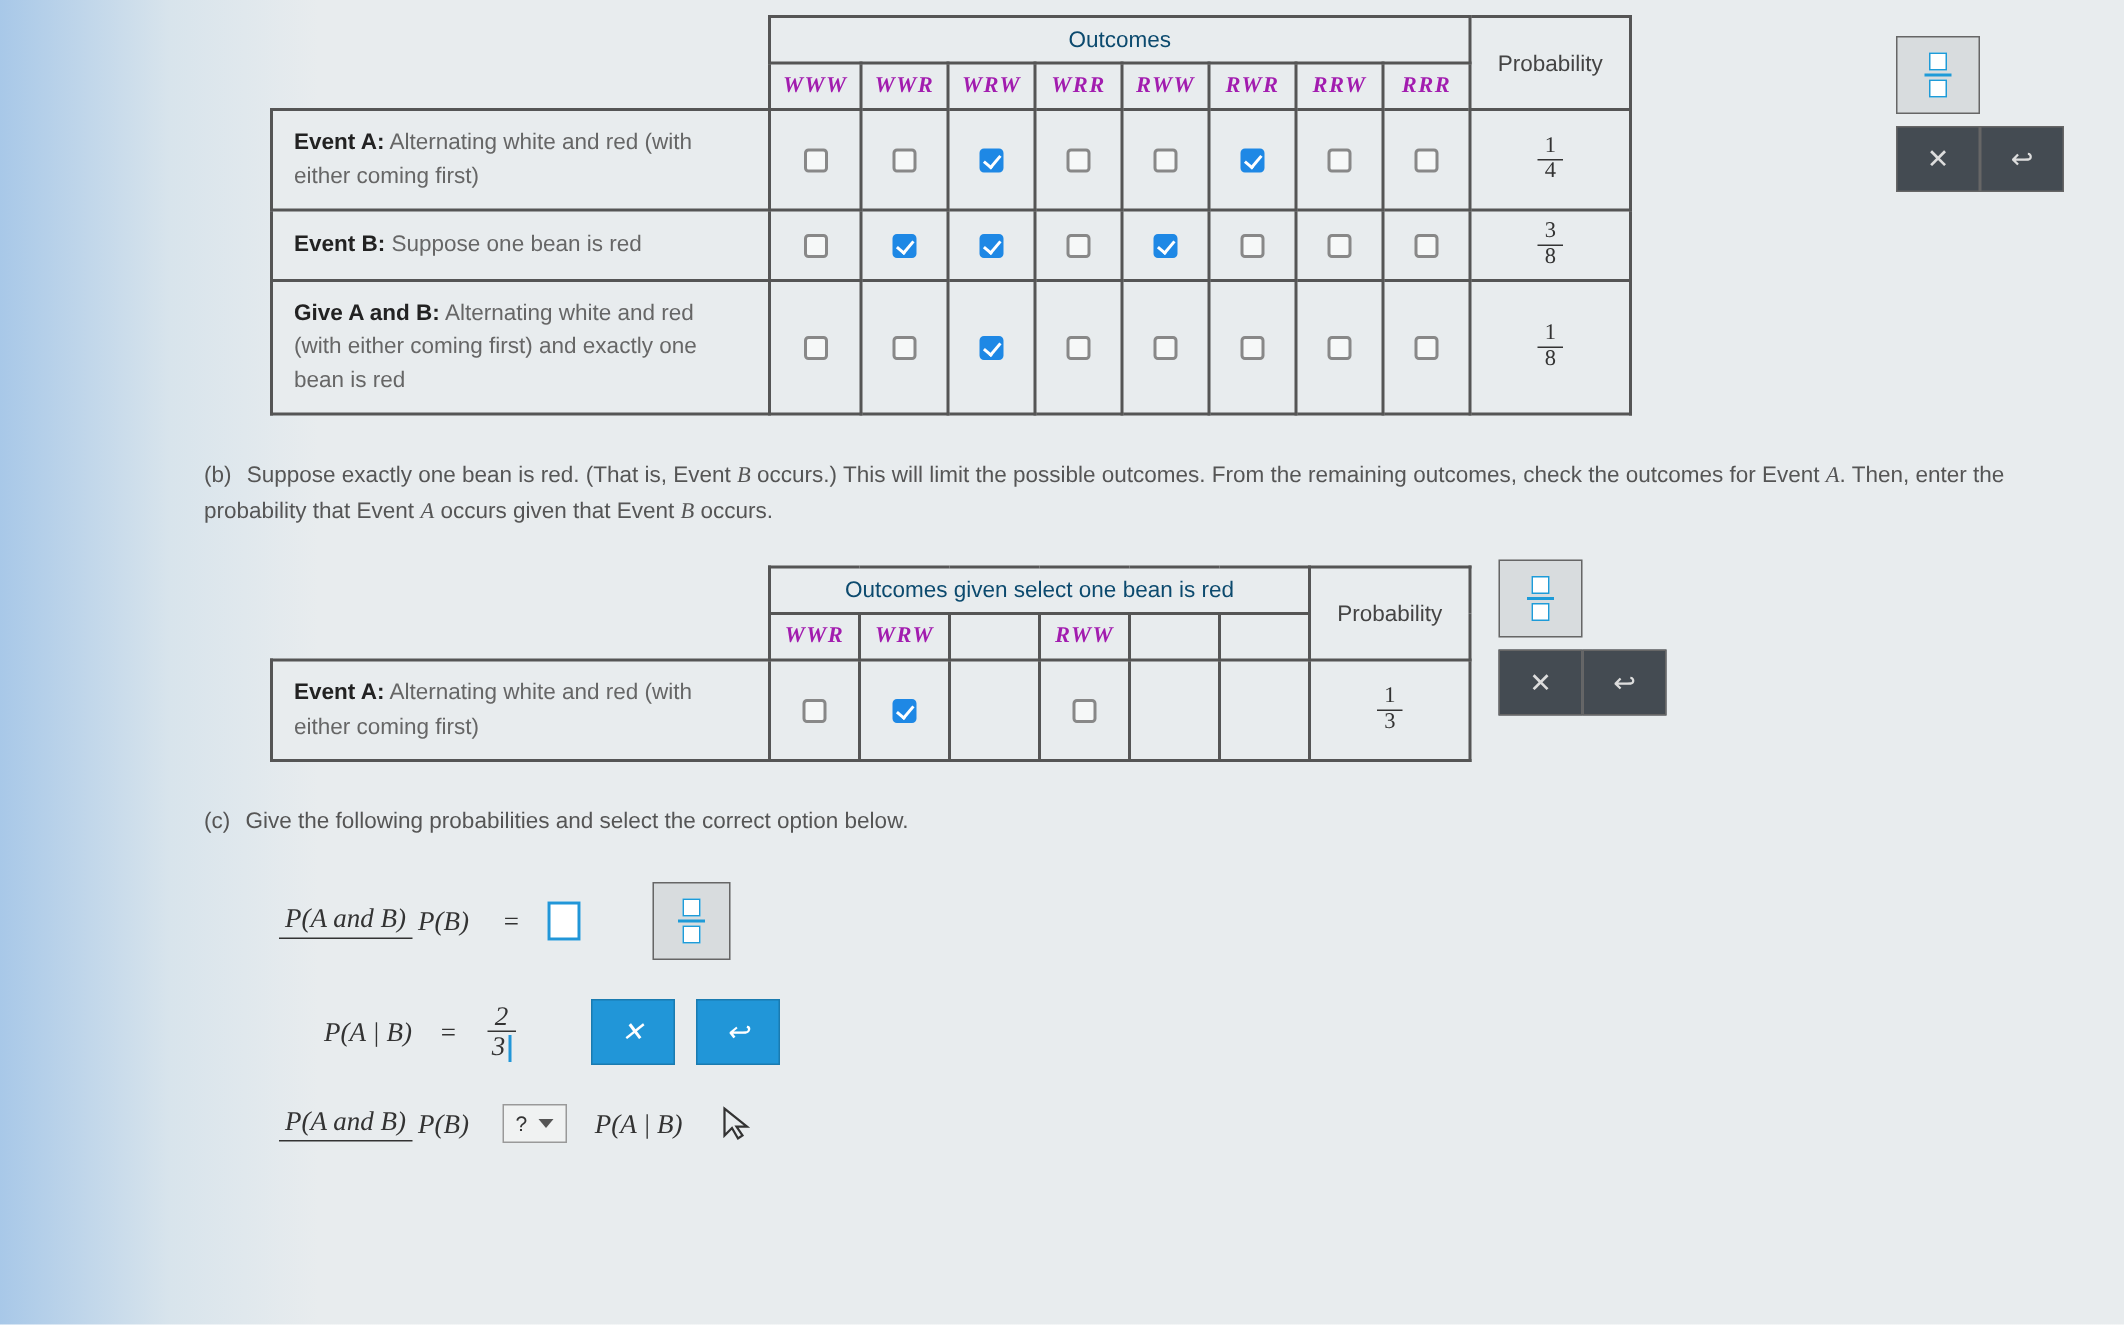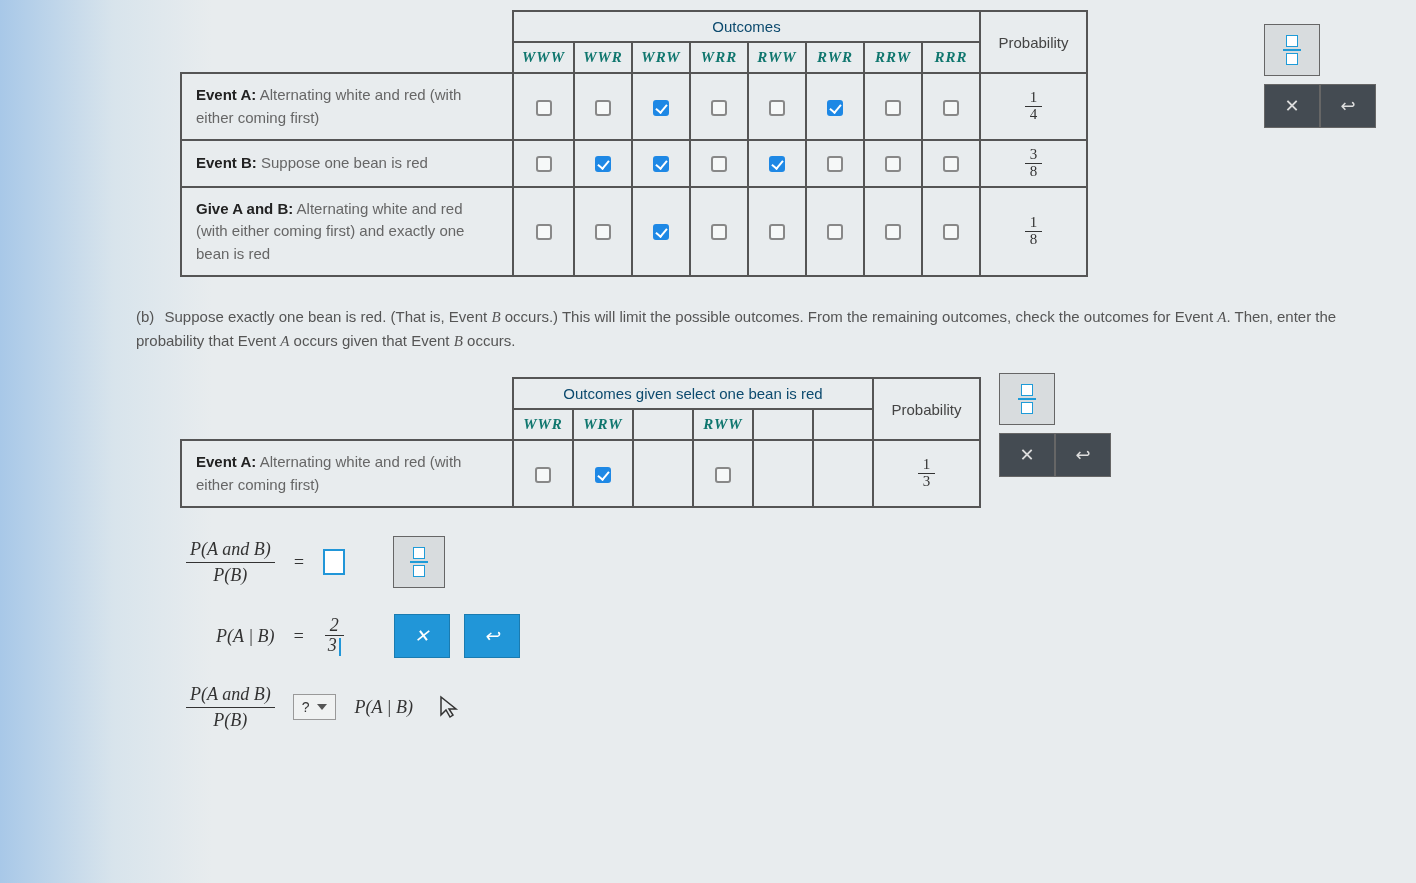--- a/index.html
+++ b/index.html
@@ -35,21 +35,21 @@
     padding: 10px 14px;
     line-height: 1.5;
   }
   .event-label { color: #222; font-weight: 600; }
   .event-desc { color: #666; }
   .outcome-head {
     font-family: Georgia, 'Times New Roman', serif;
     font-style: italic;
     font-weight: bold;
     letter-spacing: 1px;
-    color: #0f766e;
+    color: #a21caf;
     width: 58px;
   }
   .prob-head {
     color: #444;
     font-weight: normal;
     width: 107px;
   }
   .group-head {
     color: #0c4a6e;
     font-weight: normal;
@@ -106,21 +106,21 @@
     display:flex; flex-direction:column; gap:8px;
   }
   .para { margin: 28px 0 14px 36px; color:#555; line-height:1.6; }
   .part-label { color:#555; margin-right:6px; }
   .section-c { margin-left: 36px; margin-top: 28px; }
   .eq-row { display:flex; align-items:center; gap:18px; margin: 20px 0 26px 50px; font-family: Georgia, serif; font-style: italic; font-size: 18px; color:#333; }
   .input-box { width:22px; height:26px; border:2px solid #2196d8; background:#fff; display:inline-block; vertical-align:middle; }
   .select-box { border:1px solid #999; background:#f0f2f2; padding:4px 8px; font-family: Arial; font-style:normal; font-size:14px; display:inline-flex; align-items:center; gap:8px; }
   .tri { width:0;height:0;border-left:5px solid transparent;border-right:5px solid transparent;border-top:6px solid #555; }
   .mathit { font-style: italic; font-family: Georgia, serif; }
-  .eq-stack { display:inline-flex; flex-direction:column; align-items:center; line-height:1.15; }
+  .eq-stack { display:inline-flex; flex-direction:row; line-height:1.15; }
   .eq-stack .top { border-bottom:1.5px solid #333; padding:0 4px 2px; }
   .eq-stack .bot { padding:2px 4px 0; }
   .small-tool-row { display:inline-flex; gap:14px; margin-left:30px; }
 </style>
 </head>
 <body>
 
 <div class="page">
 
 <div class="tool-top-right">
@@ -262,20 +262,24 @@
     <div class="tool-btn">
             <span>✕</span>
           </div>
     <div class="tool-btn">
             <span>↩</span>
           </div>
   </div>
 </div>
 </div>
 
+<div class="para">
+  <span class="part-label">(c)</span>
+  <span>Give the following probabilities and select the correct option below.</span>
+</div>
 
 <div class="section-c">
 
   <div class="eq-row">
     <span class="eq-stack">
       <span class="top">P(A and B)</span>
       <span class="bot">P(B)</span>
     </span>
     <span>=</span>
     <span class="input-box"></span>

